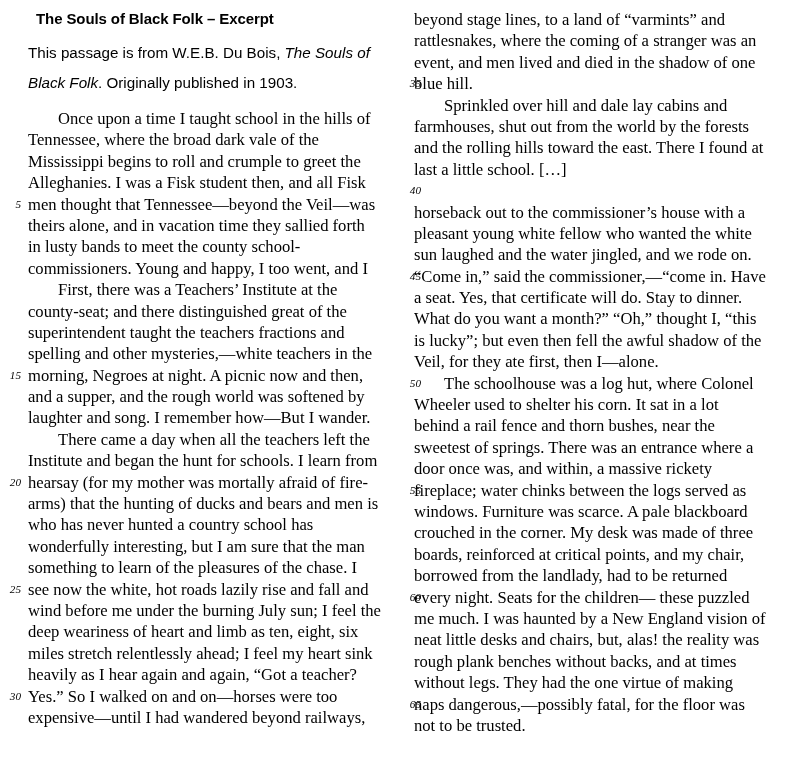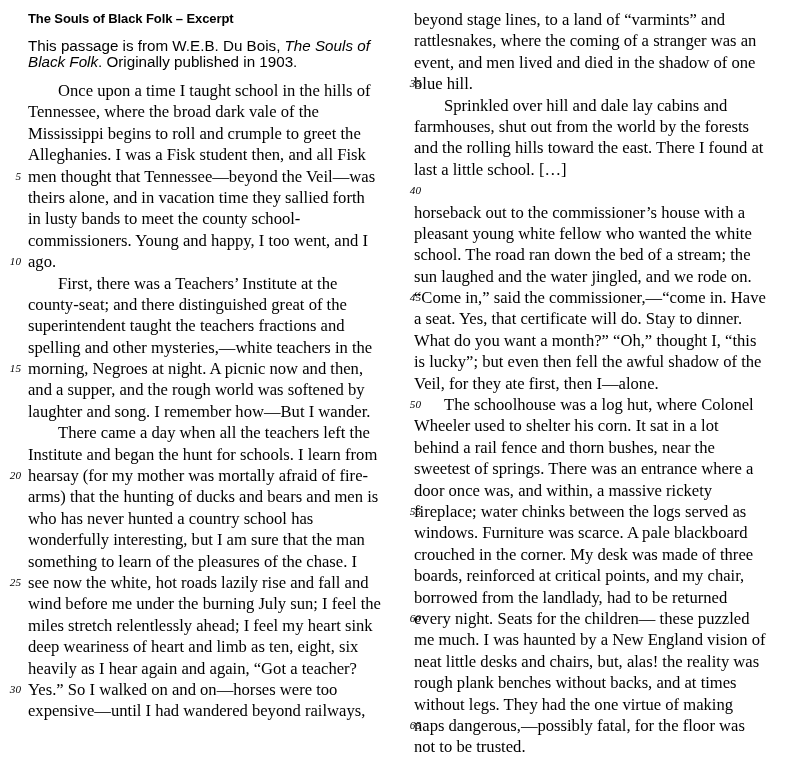--- a/index.html
+++ b/index.html
@@ -49,30 +49,30 @@
     width: 400px;
     padding-left: 14px;
     padding-right: 6px;
     padding-top: 9px;
   }
 
   
   .doc-title {
     font-family: "Liberation Sans", "DejaVu Sans", sans-serif;
     font-weight: bold;
-    font-size: 13px;
+    font-size: 15px;
     line-height: 20px;
-    margin: 0 0 9px 0;
+    margin: 0 0 9px 8px;
     letter-spacing: -0.1px;
   }
 
   .doc-intro {
     font-family: "Liberation Sans", "DejaVu Sans", sans-serif;
     font-size: 15.2px;
-    line-height: 16px;
+    line-height: 30px;
     margin: 0 0 10px 0;
   }
   .doc-intro .ital { font-style: italic; }
 
   
   .lines {
     position: relative;
   }
 
   .tline {
@@ -124,59 +124,57 @@
       </div>
       <div class="lines">
           <div class="tline indent"><span class="lno"></span><span class="ind"></span><span>Once upon a time I taught school in the hills of</span></div>
           <div class="tline"><span class="lno"></span><span>Tennessee, where the broad dark vale of the</span></div>
           <div class="tline"><span class="lno"></span><span>Mississippi begins to roll and crumple to greet the</span></div>
           <div class="tline"><span class="lno"></span><span>Alleghanies. I was a Fisk student then, and all Fisk</span></div>
           <div class="tline"><span class="lno">5</span><span>men thought that Tennessee—beyond the Veil—was</span></div>
           <div class="tline"><span class="lno"></span><span>theirs alone, and in vacation time they sallied forth</span></div>
           <div class="tline"><span class="lno"></span><span>in lusty bands to meet the county school-</span></div>
           <div class="tline"><span class="lno"></span><span>commissioners. Young and happy, I too went, and I</span></div>
-          <div class="tline"><span class="lno">10</span><span>ago.</span></div>
           <div class="tline indent"><span class="lno"></span><span class="ind"></span><span>First, there was a Teachers’ Institute at the</span></div>
           <div class="tline"><span class="lno"></span><span>county-seat; and there distinguished great of the</span></div>
           <div class="tline"><span class="lno"></span><span>superintendent taught the teachers fractions and</span></div>
           <div class="tline"><span class="lno"></span><span>spelling and other mysteries,—white teachers in the</span></div>
           <div class="tline"><span class="lno">15</span><span>morning, Negroes at night. A picnic now and then,</span></div>
           <div class="tline"><span class="lno"></span><span>and a supper, and the rough world was softened by</span></div>
           <div class="tline"><span class="lno"></span><span>laughter and song. I remember how—But I wander.</span></div>
           <div class="tline indent"><span class="lno"></span><span class="ind"></span><span>There came a day when all the teachers left the</span></div>
           <div class="tline"><span class="lno"></span><span>Institute and began the hunt for schools. I learn from</span></div>
           <div class="tline"><span class="lno">20</span><span>hearsay (for my mother was mortally afraid of fire-</span></div>
           <div class="tline"><span class="lno"></span><span>arms) that the hunting of ducks and bears and men is</span></div>
           <div class="tline"><span class="lno"></span><span>who has never hunted a country school has</span></div>
           <div class="tline"><span class="lno"></span><span>wonderfully interesting, but I am sure that the man</span></div>
           <div class="tline"><span class="lno"></span><span>something to learn of the pleasures of the chase. I</span></div>
           <div class="tline"><span class="lno">25</span><span>see now the white, hot roads lazily rise and fall and</span></div>
           <div class="tline"><span class="lno"></span><span>wind before me under the burning July sun; I feel the</span></div>
+          <div class="tline"><span class="lno"></span><span>deep weariness of heart and limb as ten, eight, six</span></div>
           <div class="tline"><span class="lno"></span><span>miles stretch relentlessly ahead; I feel my heart sink</span></div>
-          <div class="tline"><span class="lno"></span><span>deep weariness of heart and limb as ten, eight, six</span></div>
           <div class="tline"><span class="lno"></span><span>heavily as I hear again and again, “Got a teacher?</span></div>
           <div class="tline"><span class="lno">30</span><span>Yes.” So I walked on and on—horses were too</span></div>
           <div class="tline"><span class="lno"></span><span>expensive—until I had wandered beyond railways,</span></div>
         </div>
     </div>
 
     <div class="column column-right">
       <div class="lines">
           <div class="tline"><span class="lno"></span><span>beyond stage lines, to a land of “varmints” and</span></div>
           <div class="tline"><span class="lno"></span><span>rattlesnakes, where the coming of a stranger was an</span></div>
           <div class="tline"><span class="lno"></span><span>event, and men lived and died in the shadow of one</span></div>
           <div class="tline"><span class="lno">35</span><span>blue hill.</span></div>
           <div class="tline indent"><span class="lno"></span><span class="ind"></span><span>Sprinkled over hill and dale lay cabins and</span></div>
           <div class="tline"><span class="lno"></span><span>farmhouses, shut out from the world by the forests</span></div>
           <div class="tline"><span class="lno"></span><span>and the rolling hills toward the east. There I found at</span></div>
           <div class="tline"><span class="lno"></span><span>last a little school. […]</span></div>
           <div class="tline indent"><span class="lno">40</span><span class="ind"></span></div>
           <div class="tline"><span class="lno"></span><span>horseback out to the commissioner’s house with a</span></div>
           <div class="tline"><span class="lno"></span><span>pleasant young white fellow who wanted the white</span></div>
-          <div class="tline"><span class="lno"></span><span>school. The road ran down the bed of a stream; the</span></div>
           <div class="tline"><span class="lno"></span><span>sun laughed and the water jingled, and we rode on.</span></div>
           <div class="tline"><span class="lno">45</span><span>“Come in,” said the commissioner,—“come in. Have</span></div>
           <div class="tline"><span class="lno"></span><span>a seat. Yes, that certificate will do. Stay to dinner.</span></div>
           <div class="tline"><span class="lno"></span><span>What do you want a month?” “Oh,” thought I, “this</span></div>
           <div class="tline"><span class="lno"></span><span>is lucky”; but even then fell the awful shadow of the</span></div>
           <div class="tline"><span class="lno"></span><span>Veil, for they ate first, then I—alone.</span></div>
           <div class="tline indent"><span class="lno">50</span><span class="ind"></span><span>The schoolhouse was a log hut, where Colonel</span></div>
           <div class="tline"><span class="lno"></span><span>Wheeler used to shelter his corn. It sat in a lot</span></div>
           <div class="tline"><span class="lno"></span><span>behind a rail fence and thorn bushes, near the</span></div>
           <div class="tline"><span class="lno"></span><span>sweetest of springs. There was an entrance where a</span></div>

